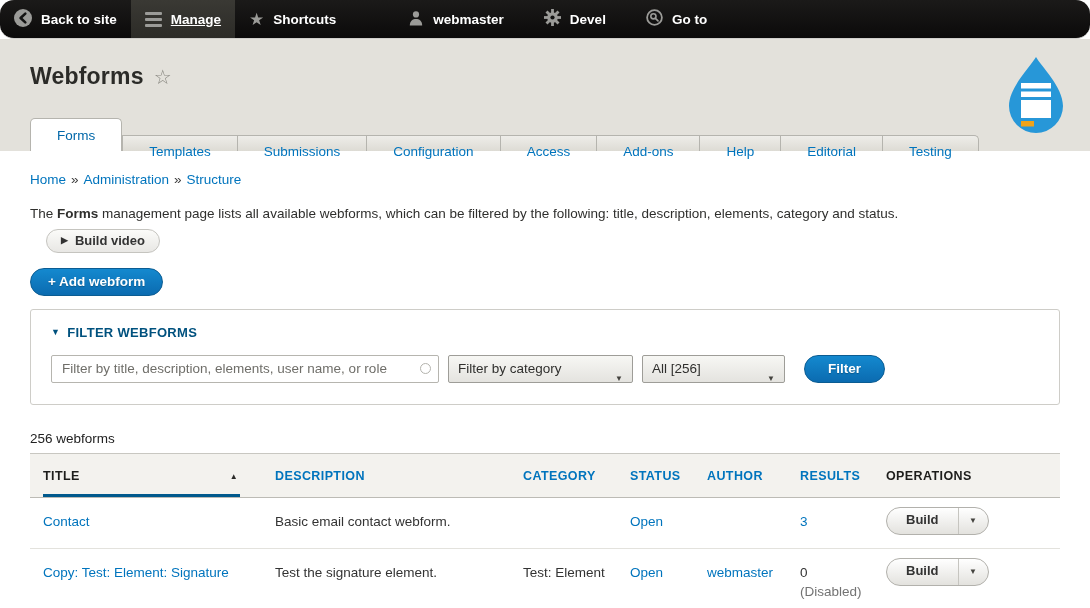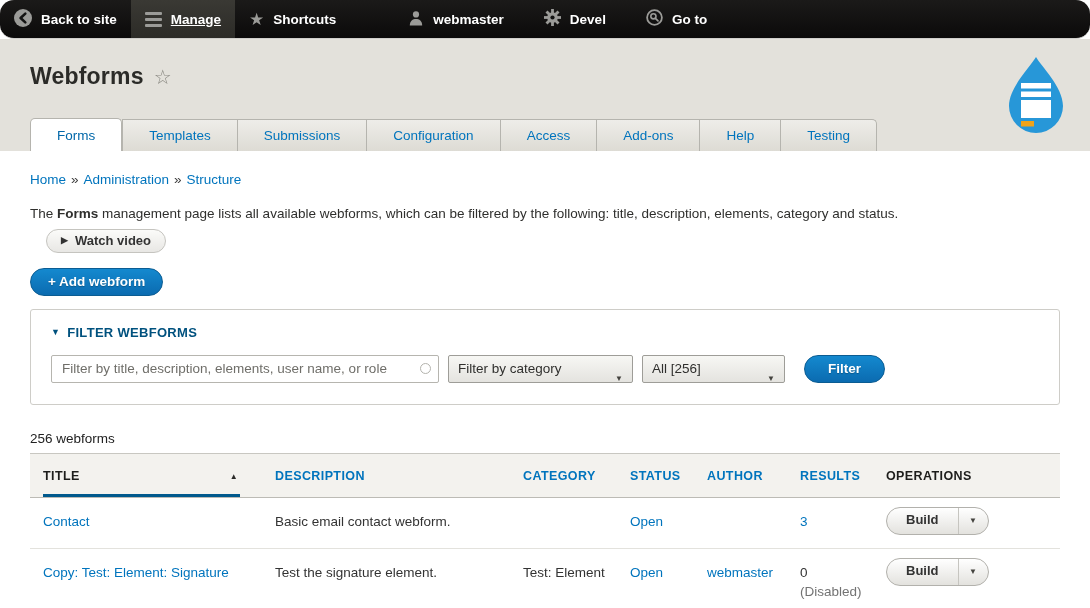--- a/index.html
+++ b/index.html
@@ -20,21 +20,21 @@
   .tb-star { color:#9b9b98; font-size:17px; line-height:1; }
 
   
   .page-header { position:relative; height:112px; background:#e3e1db; }
   .title-row { display:flex; align-items:center; gap:10px; padding:24px 0 0 30px; }
   .page-title { font-size:23px; font-weight:bold; color:#2b2b28; letter-spacing:.2px; }
   .fav-star { font-size:20px; color:#8b8a83; cursor:pointer; line-height:1; }
   .logo { position:absolute; top:17px; right:20px; }
 
   .tabs { position:absolute; left:30px; bottom:0; display:flex; align-items:flex-end; }
-  .tab { height:32px; line-height:31px; padding:0 26px; font-size:13.5px; color:#0074bd;
+  .tab { height:16px; line-height:31px; padding:0 26px; font-size:13.5px; color:#0074bd;
          background:linear-gradient(#eeede9,#dddbd4); border:1px solid #b5b4ae;
          border-left:none; border-bottom:none; cursor:pointer; white-space:nowrap; }
   .tab.first-inactive { border-left:1px solid #b5b4ae; }
   .tab:last-child { border-top-right-radius:5px;margin-top:12px; }
   .tab.active { height:33px; line-height:33px; background:#fff; border:1px solid #b5b4ae;
                 border-bottom:none; border-radius:5px 5px 0 0; color:#0067a9; position:relative; z-index:2; }
 
   
   .content { padding:0 30px; }
   .breadcrumb { margin-top:21px; font-size:13.5px; color:#333; }
@@ -180,36 +180,37 @@
     </svg>
   </span>
   <div class="tabs">
     <div class="tab active">Forms</div>
     <div class="tab first-inactive">Templates</div>
     <div class="tab">Submissions</div>
     <div class="tab">Configuration</div>
     <div class="tab">Access</div>
     <div class="tab">Add-ons</div>
     <div class="tab">Help</div>
+    <div class="tab">Editorial</div>
     <div class="tab">Testing</div>
   </div>
 </div>
 
 <div class="content">
 
   <div class="breadcrumb">
     <a>Home</a><span class="crumb-sep">»</span><a>Administration</a><span class="crumb-sep">»</span><a>Structure</a>
   </div>
 
   <p class="intro"><span>The </span><b>Forms</b><span> management page lists all available webforms, which can be filtered by the following: title, description, elements, category and status.</span></p>
 
   <div>
     <button class="btn-video">
       <span class="play-glyph">▶</span>
-      <span>Watch video</span>
+      <span>Build video</span>
     </button>
   </div>
 
   <div>
     <button class="btn-blue btn-add">
       <span>+</span>
       <span>Add webform</span>
     </button>
   </div>
 

